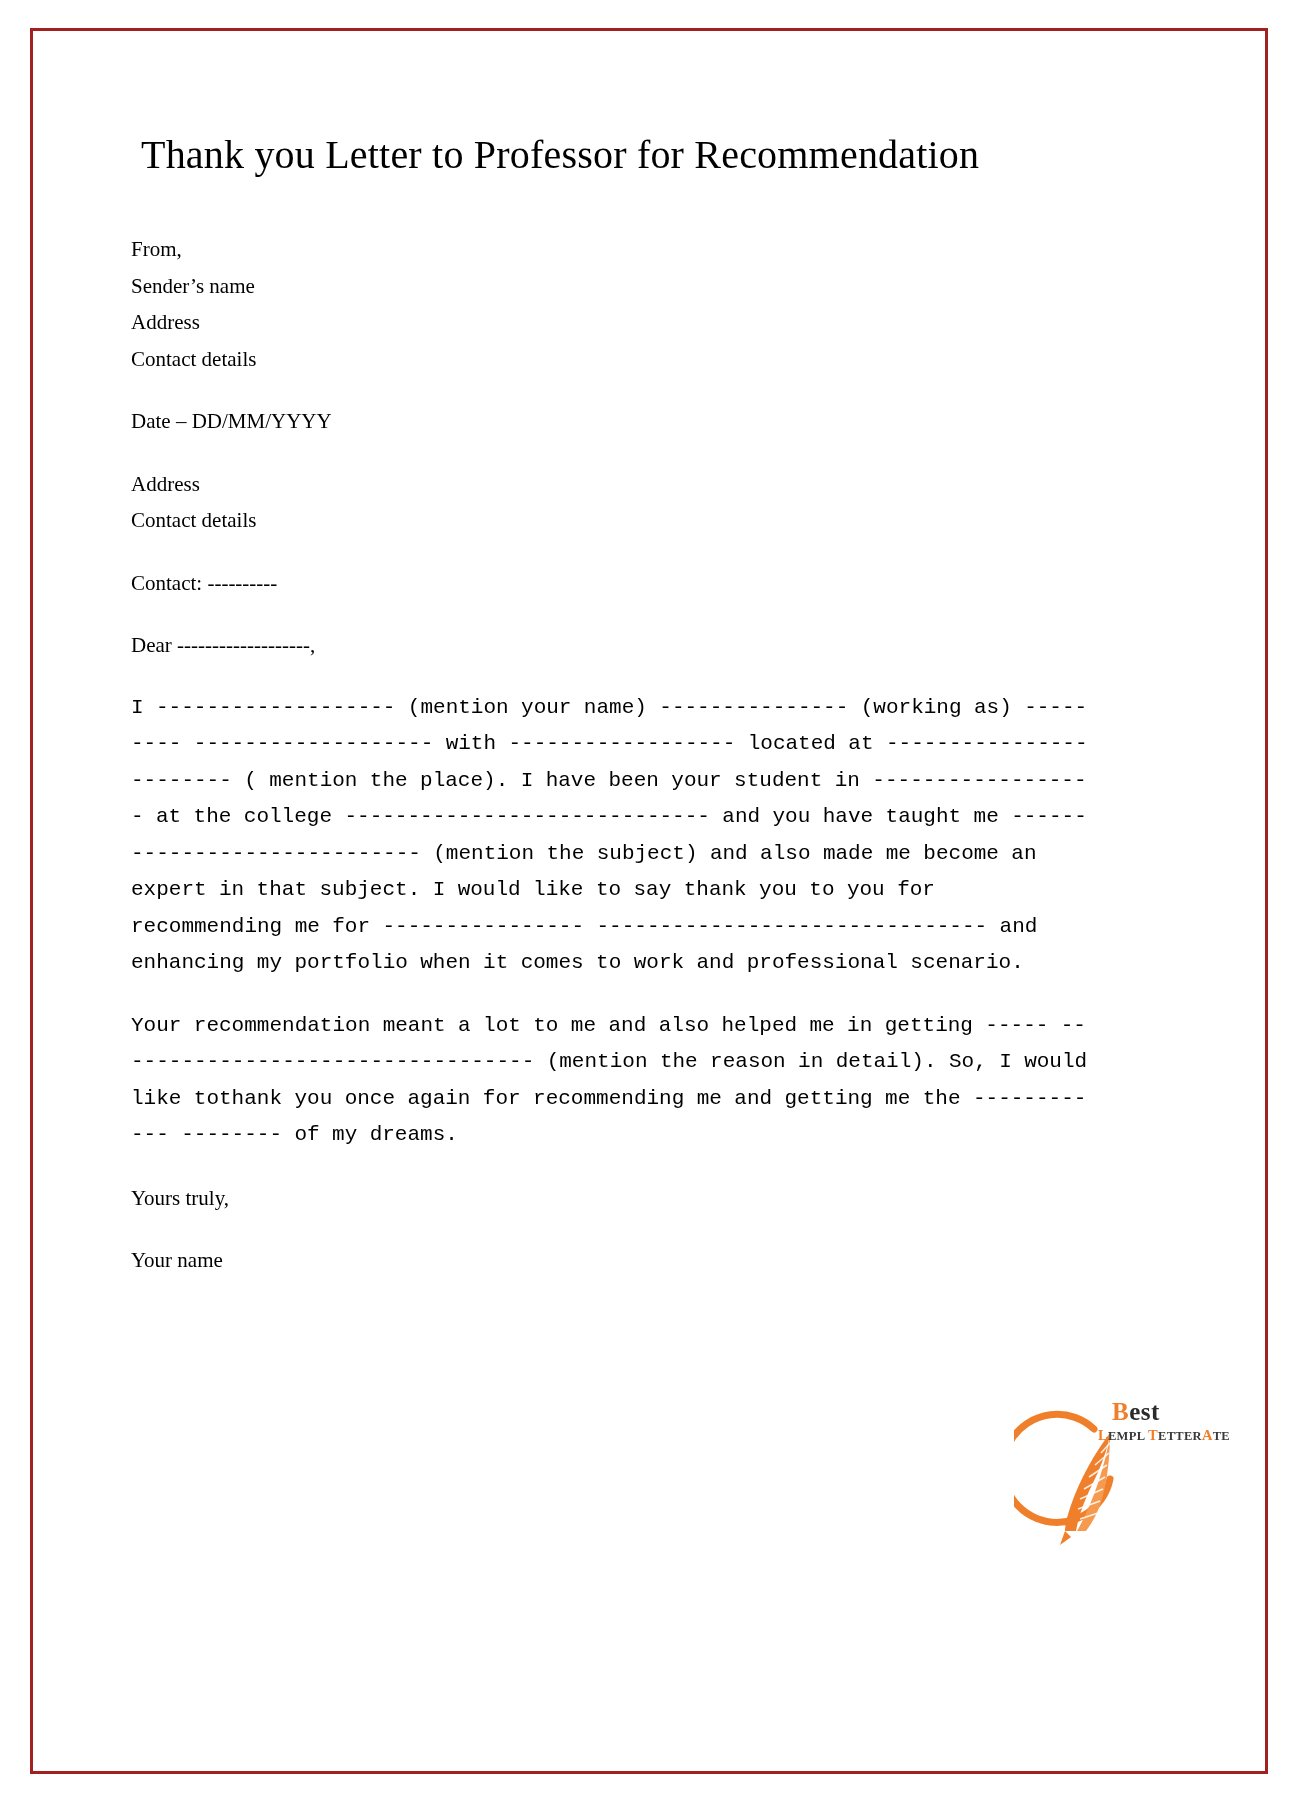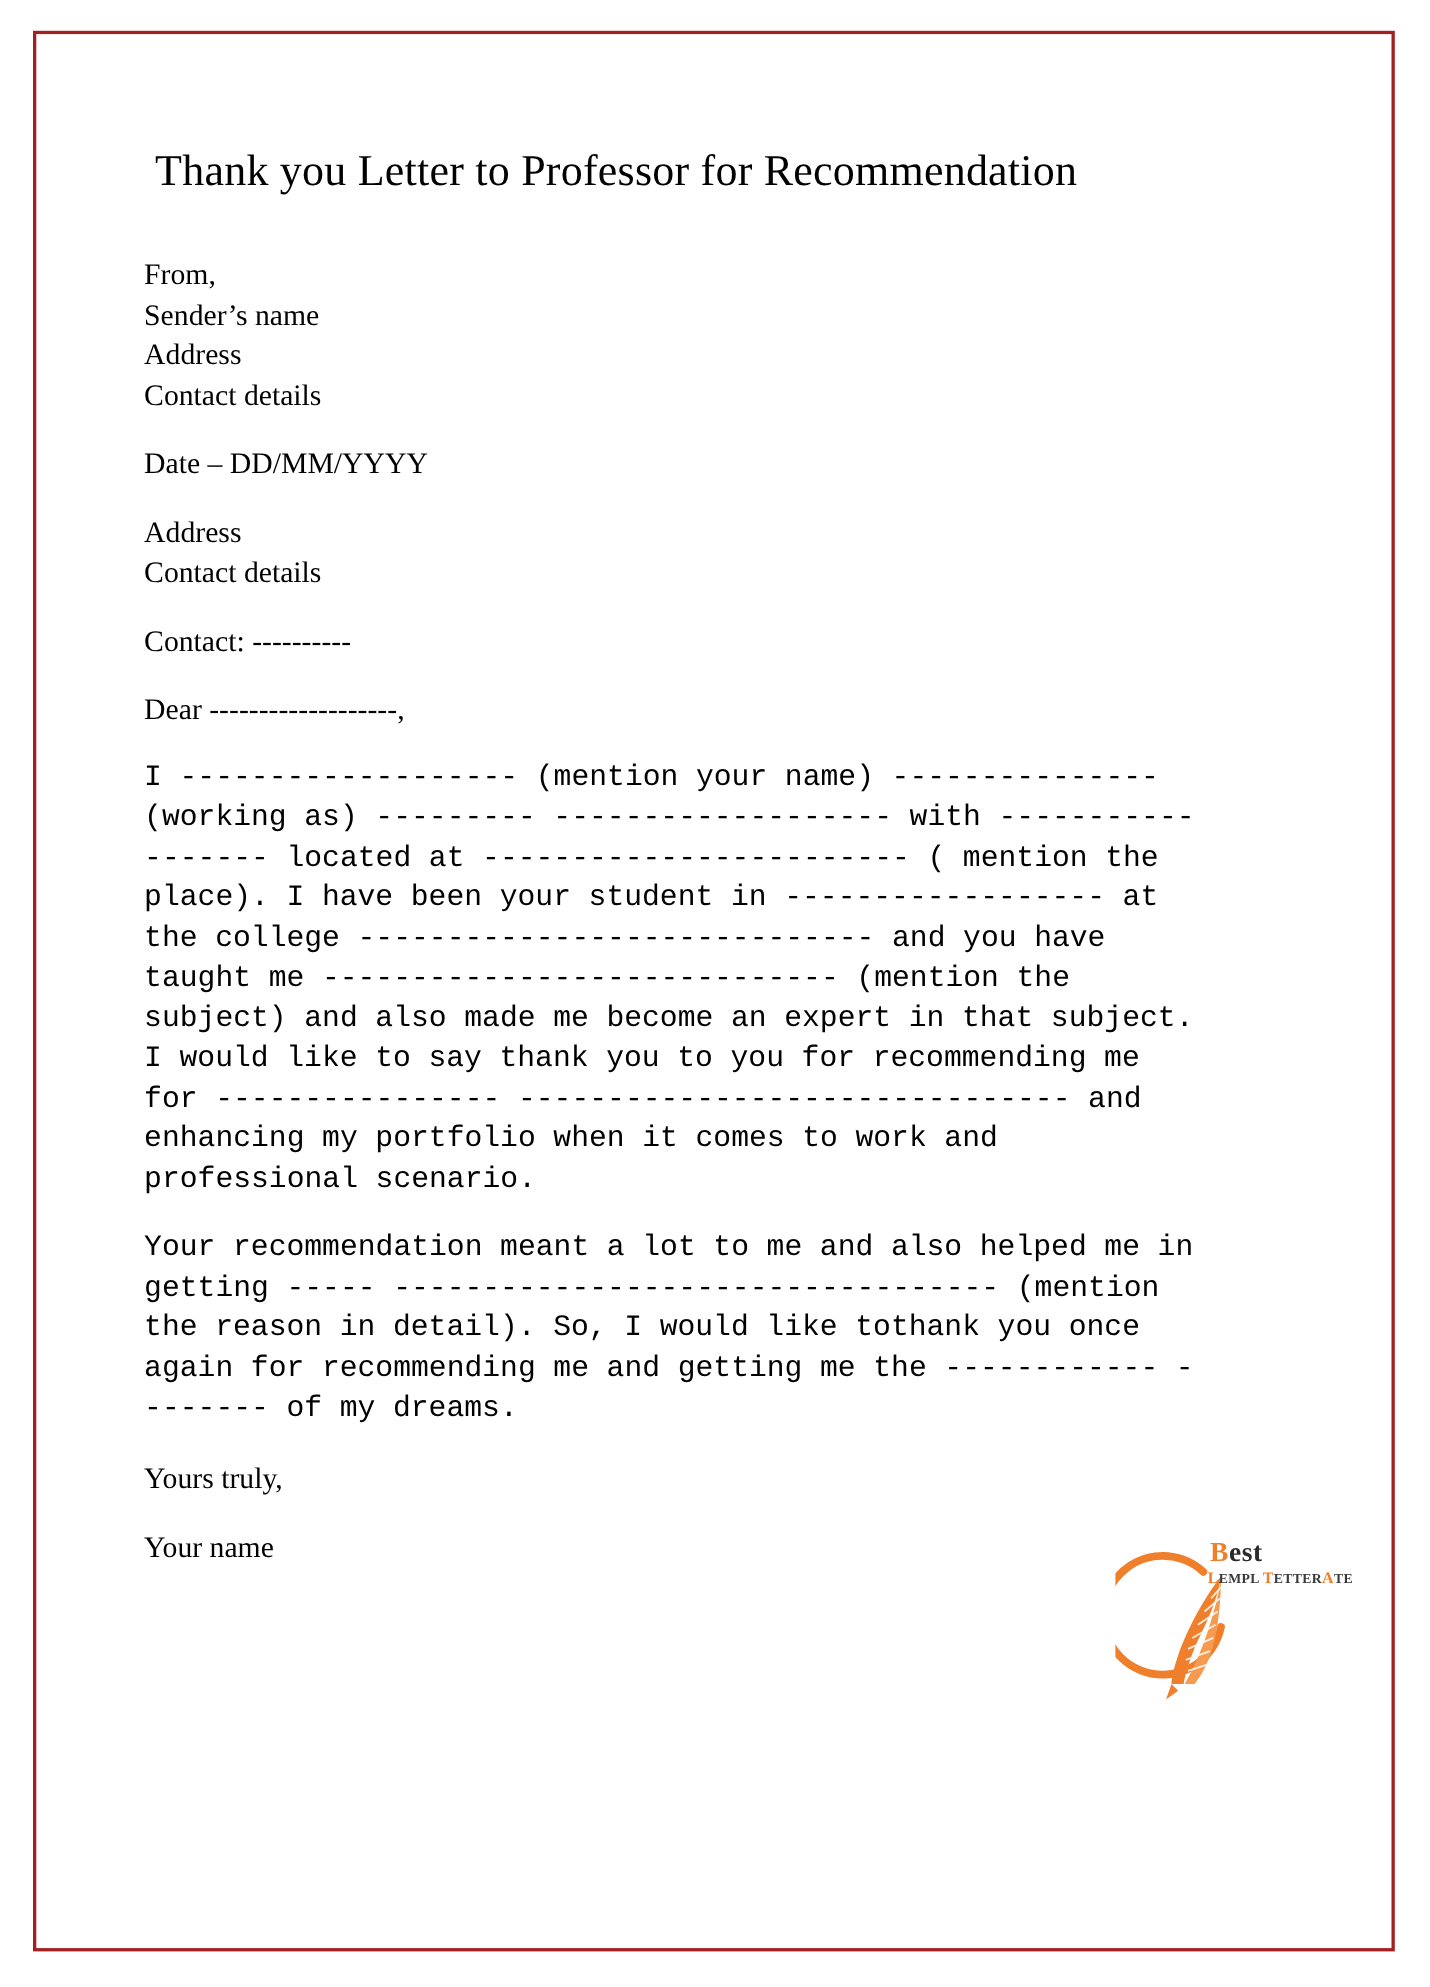--- a/index.html
+++ b/index.html
@@ -43,21 +43,21 @@
     letter-spacing: 0.2px;
     color: #000000;
     white-space: nowrap;
   }
 
   .body-block {
     position: absolute;
     left: 32px;
     top: 200px;
     width: 960px;
-    font-size: 27px;
+    font-size: 21px;
     line-height: 36.5px;
     color: #000000;
   }
 
   .block {
     margin: 0 0 26px 0;
   }
   .block.tight {
     margin-bottom: 0;
   }
@@ -77,21 +77,21 @@
     left: 915px;
     top: 1352px;
     width: 165px;
     height: 170px;
   }
   .logo-svg {
     display: block;
   }
   .logo-word {
     position: absolute;
-    left: 86px;
+    left: 98px;
     top: 16px;
     font-family: "Liberation Serif", "DejaVu Serif", serif;
     font-weight: bold;
     font-size: 25px;
     color: #2b2b2b;
     letter-spacing: 0.5px;
     line-height: 1;
   }
   .logo-word .cap {
     color: #ef7f2a;

